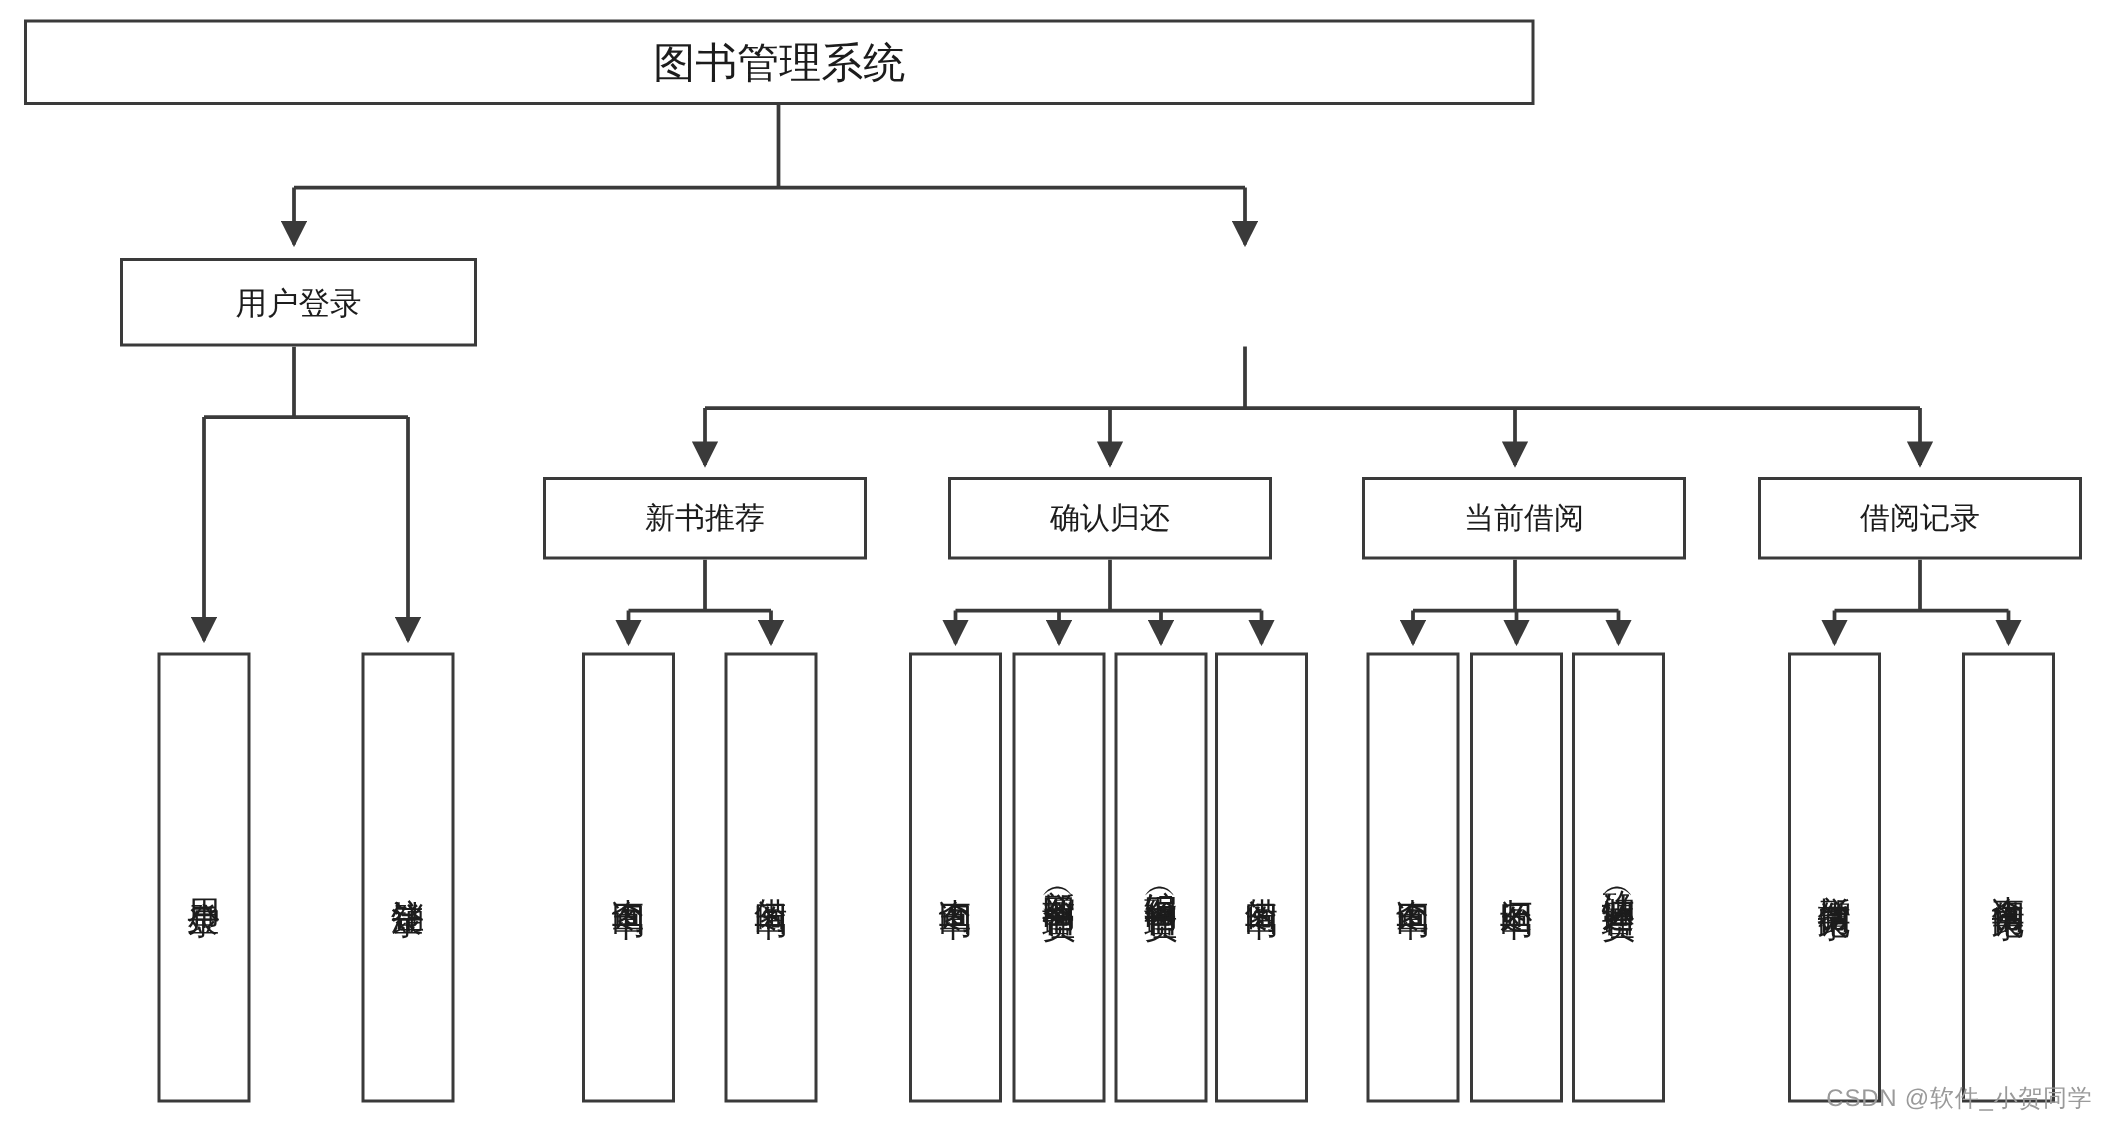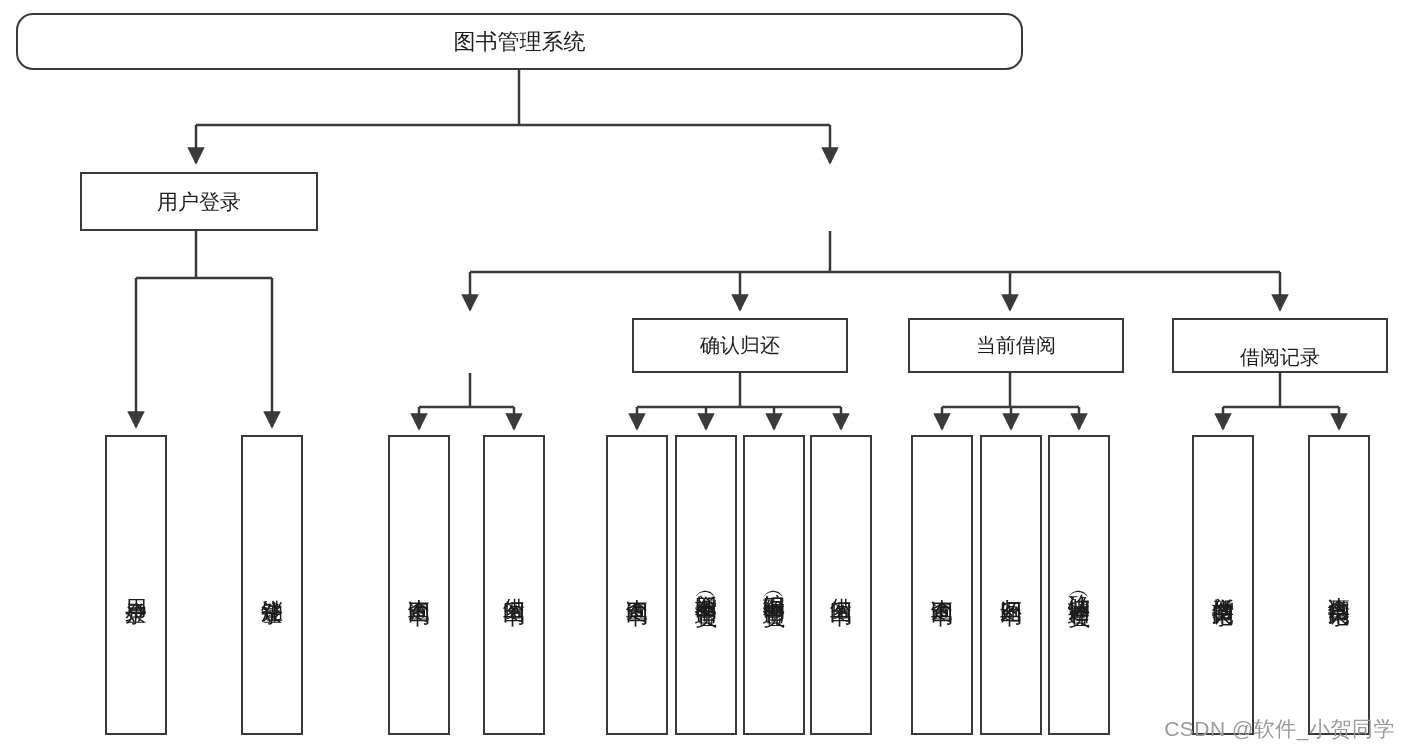--- a/index.html
+++ b/index.html
@@ -13,21 +13,21 @@
   .node{
     position:absolute;
     box-sizing:border-box;
     background:#ffffff;
     border:2px solid #3a3a3a;
     display:flex;
     align-items:center;
     justify-content:center;
     color:#1c1c1c;
   }
-  .node.root{font-size:22px;border-radius:17px;}
+  .node.root{font-size:28px;}
   .node.lvl1{font-size:21px;}
   .node.lvl2{font-size:20px;}
   .leaf{
     position:absolute;
     box-sizing:border-box;
     background:#ffffff;
     border:2px solid #3a3a3a;
     display:flex;
     align-items:center;
     justify-content:center;
@@ -39,21 +39,21 @@
     font-size:22px;
     line-height:1.08;
     letter-spacing:2px;
     color:#1c1c1c;
     white-space:nowrap;
   }
   .watermark{
     position:absolute;
     right:10px;
     bottom:4px;
-    font-size:21px;
+    font-size:16px;
     color:#9a9a9a;
     letter-spacing:0.5px;
     white-space:nowrap;
     pointer-events:none;
   }
 </style>
 </head>
 <body>
 
 <div id="canvas">
@@ -109,27 +109,30 @@
   </svg>
 
   <div class="node root" style="left:16px;top:13px;width:1007px;height:57px;">
     <span>图书管理系统</span>
   </div>
 
   <div class="node lvl1" style="left:80px;top:172px;width:238px;height:59px;">
     <span>用户登录</span>
   </div>
 
+  <div class="node lvl2" style="left:362px;top:318px;width:216px;height:55px;">
+    <span>新书推荐</span>
+  </div>
   <div class="node lvl2" style="left:632px;top:318px;width:216px;height:55px;">
     <span>确认归还</span>
   </div>
   <div class="node lvl2" style="left:908px;top:318px;width:216px;height:55px;">
     <span>当前借阅</span>
   </div>
-  <div class="node lvl2" style="left:1172px;top:318px;width:216px;height:55px;align-items:flex-end;">
+  <div class="node lvl2" style="left:1172px;top:318px;width:216px;height:55px;">
     <span>借阅记录</span>
   </div>
 
   <div class="leaf" style="left:105px;top:435px;width:62px;height:300px;">
     <span class="vtext">用户登录</span>
   </div>
   <div class="leaf" style="left:241px;top:435px;width:62px;height:300px;">
     <span class="vtext">注销登录</span>
   </div>
 

